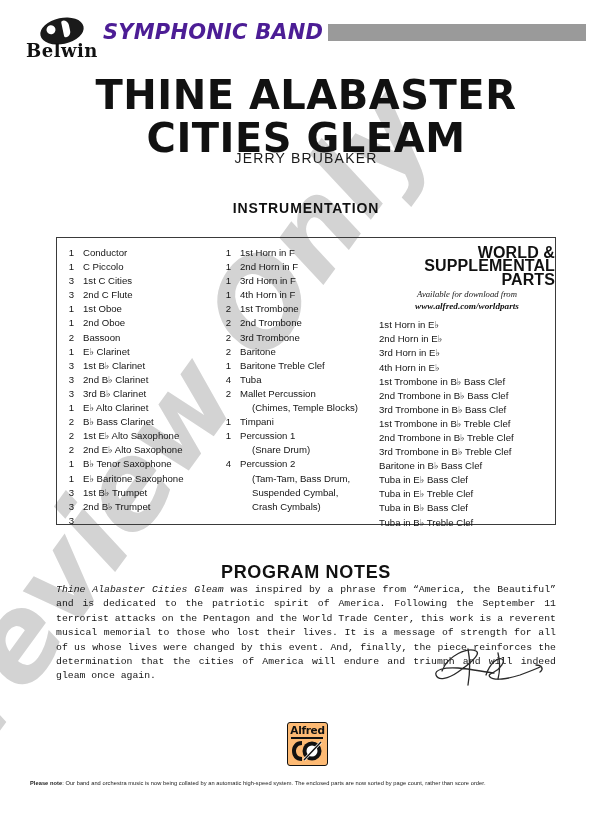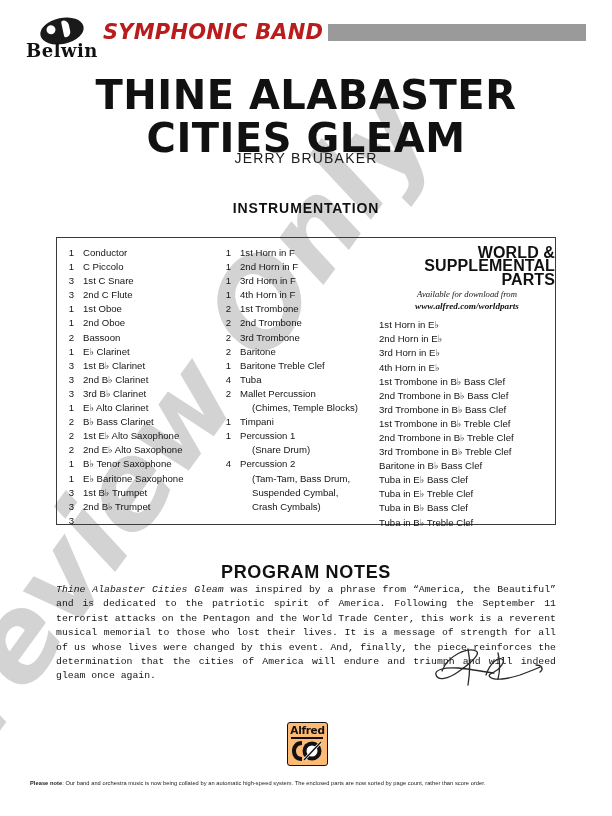--- a/index.html
+++ b/index.html
@@ -101,21 +101,21 @@
   }
   #symphonic-band-label {
     position: absolute;
     left: 103px;
     top: 22px;
     font-family: "DejaVu Sans", sans-serif;
     font-weight: bold;
     font-style: italic;
     font-size: 21px;
     letter-spacing: 0.2px;
-    color: #b91c1c;
+    color: #4c1d95;
     line-height: 1;
   }
   #header-rule {
     position: absolute;
     left: 328px;
     top: 24px;
     width: 258px;
     height: 17px;
     background: #9a9a9a;
   }
@@ -367,21 +367,21 @@
       <div class="inst-row">
         <span class="inst-qty">1</span>
         <span class="inst-name">Conductor</span>
       </div>
       <div class="inst-row">
         <span class="inst-qty">1</span>
         <span class="inst-name">C Piccolo</span>
       </div>
       <div class="inst-row">
         <span class="inst-qty">3</span>
-        <span class="inst-name">1st C Snare</span>
+        <span class="inst-name">1st C Cities</span>
       </div>
       <div class="inst-row">
         <span class="inst-qty">3</span>
         <span class="inst-name">2nd C Flute</span>
       </div>
       <div class="inst-row">
         <span class="inst-qty">1</span>
         <span class="inst-name">1st Oboe</span>
       </div>
       <div class="inst-row">

